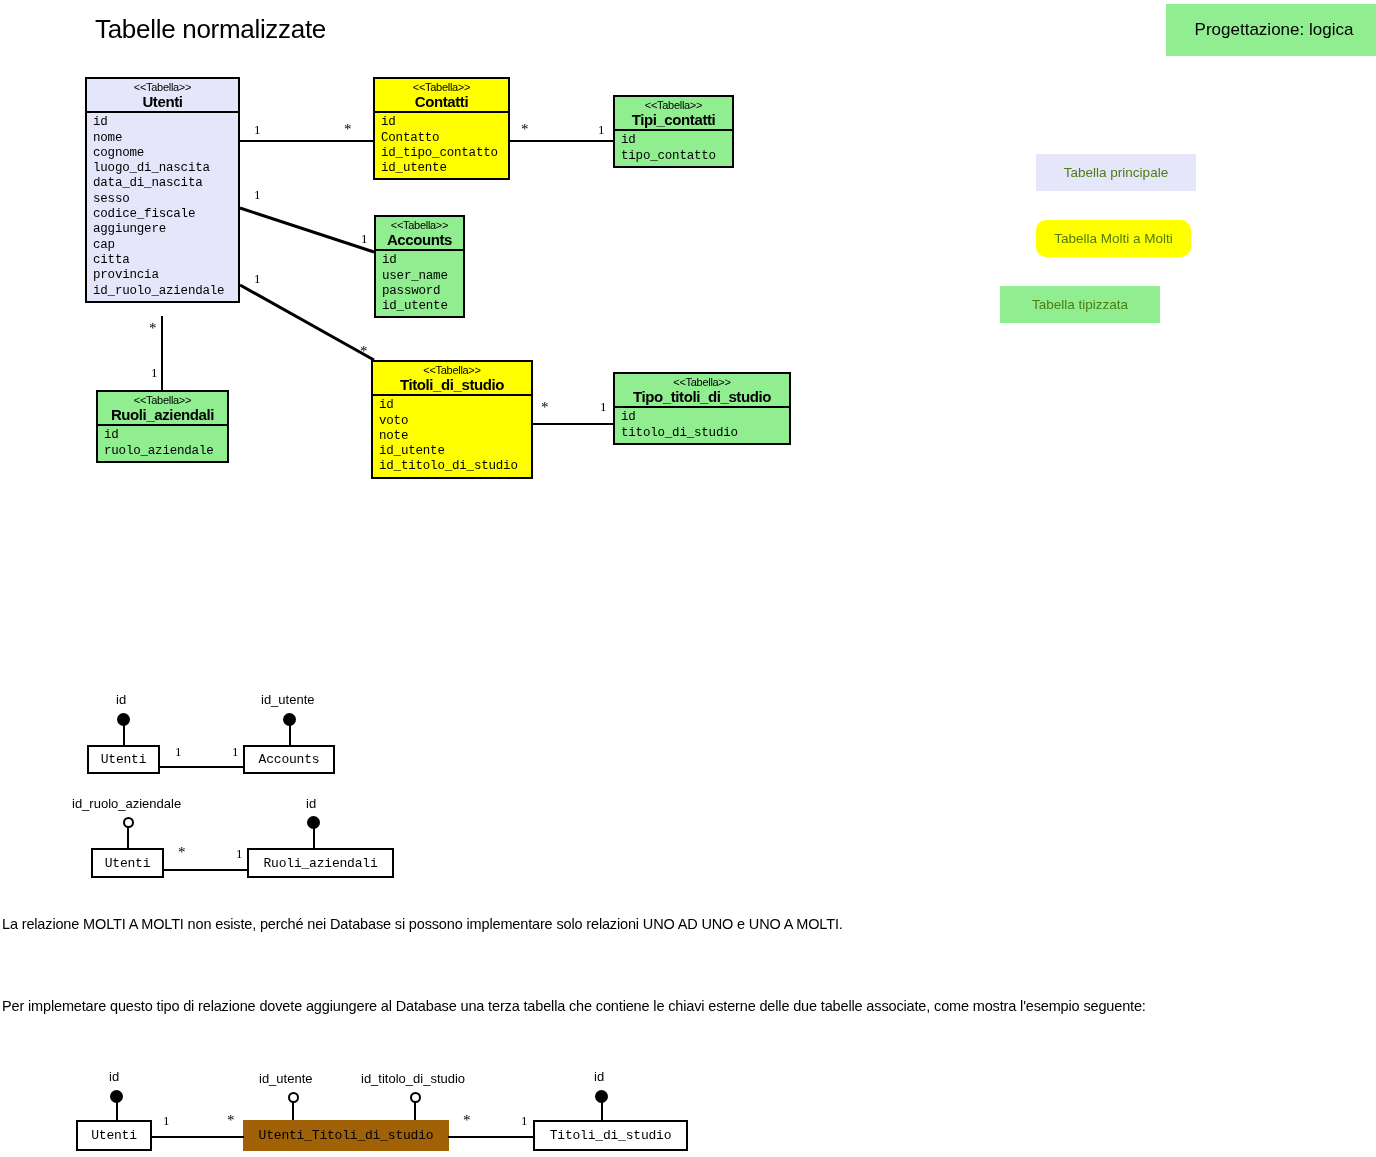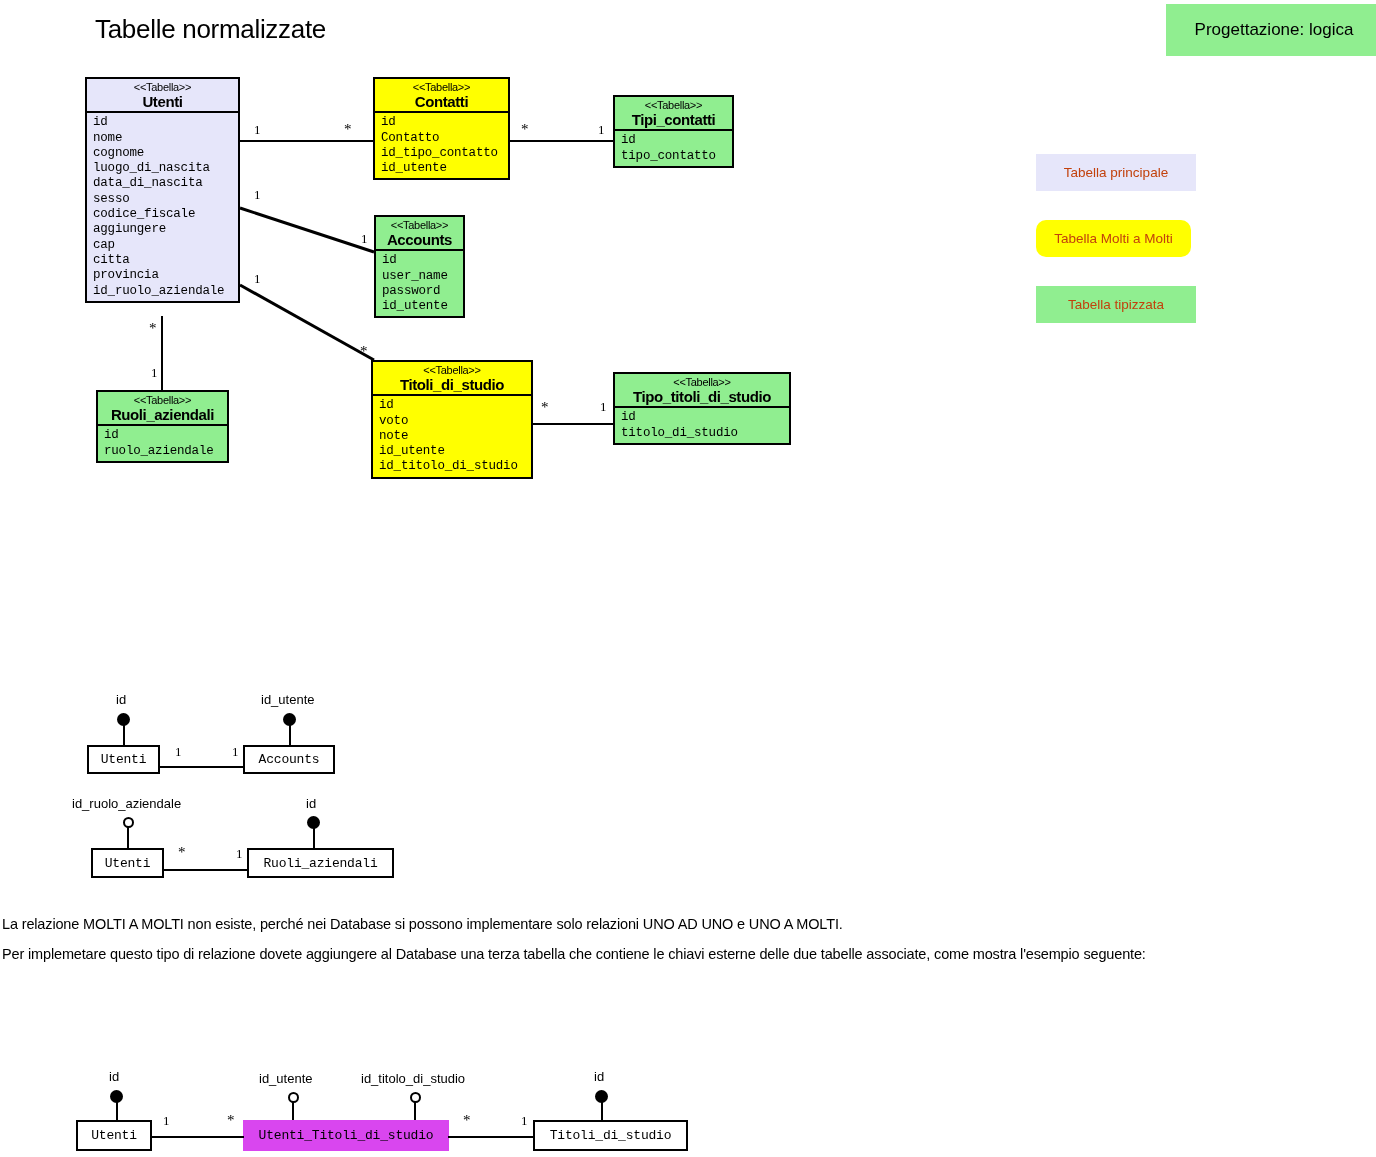--- a/index.html
+++ b/index.html
@@ -46,21 +46,21 @@
     letter-spacing:-0.2px;
   }
   .c-main{background:#e6e6fa;}
   .c-mm{background:#ffff00;}
   .c-typed{background:#90ee90;}
 
   
   .legend{
     position:absolute;
     display:flex;align-items:center;justify-content:center;
-    font-size:13.5px;color:#c2410c;
+    font-size:13.5px;color:#4d7c0f;
   }
   .banner{
     position:absolute;
     background:#90ee90;
     display:flex;align-items:center;justify-content:center;
     font-size:17px;color:#000;
   }
 
   
   .ln{position:absolute;background:#000;}
@@ -84,21 +84,21 @@
     position:absolute;
     border:2px solid #000;
     background:#fff;
     box-sizing:border-box;
     display:flex;align-items:center;justify-content:center;
     font-family:"Liberation Mono","DejaVu Sans Mono",monospace;
     font-size:13px;
     letter-spacing:-0.2px;
     white-space:nowrap;
   }
-  .rbox.orange{background:#d946ef;border:none;}
+  .rbox.orange{background:#a16207;border:none;}
   .keylbl{
     position:absolute;
     font-size:13px;color:#000;white-space:nowrap;
     font-family:"Liberation Sans",sans-serif;
   }
   .dotfill{
     position:absolute;width:13px;height:13px;border-radius:50%;
     background:#000;
   }
   .dothollow{
@@ -125,21 +125,21 @@
 </style>
 </head>
 <body>
 
 <div class="title" style="left:95px;top:14px;">Tabelle normalizzate</div>
 
 <div class="banner" style="left:1122px;top:4px;width:216px;height:52px;margin-left:44px;">Progettazione: logica</div>
 
 <div class="legend" style="left:1036px;top:154px;width:160px;height:37px;background:#e6e6fa;">Tabella principale</div>
 <div class="legend" style="left:1036px;top:220px;width:155px;height:37px;background:#ffff00;border-radius:10px;">Tabella Molti a Molti</div>
-<div class="legend" style="left:1036px;top:286px;width:160px;height:37px;background:#90ee90;">Tabella tipizzata</div>
+<div class="legend" style="left:1000px;top:286px;width:160px;height:37px;background:#90ee90;">Tabella tipizzata</div>
 
 <div class="ln lh" style="left:239px;top:140px;width:134px;"></div>
 <div class="card" style="left:254px;top:123px;">1</div>
 <div class="star" style="left:344px;top:122px;">*</div>
 
 <div class="ln lh" style="left:509px;top:140px;width:104px;"></div>
 <div class="star" style="left:521px;top:122px;">*</div>
 <div class="card" style="left:598px;top:123px;">1</div>
 
 <svg class="diag" style="left:0;top:0;width:1376px;height:520px;">
@@ -276,21 +276,21 @@
 <div class="dotfill" style="left:307px;top:816px;"></div>
 <div class="ln lv" style="left:313px;top:825px;height:24px;"></div>
 
 <div class="rbox" style="left:91px;top:848px;width:73px;height:30px;">Utenti</div>
 <div class="rbox" style="left:247px;top:848px;width:147px;height:30px;">Ruoli_aziendali</div>
 <div class="ln lh" style="left:163px;top:869px;width:85px;"></div>
 <div class="star" style="left:178px;top:845px;">*</div>
 <div class="card" style="left:236px;top:847px;">1</div>
 
 <div class="para" style="left:2px;top:912px;width:1340px;">La relazione MOLTI A MOLTI non esiste, perché nei Database si possono implementare solo relazioni UNO AD UNO e UNO A MOLTI.</div>
-<div class="para" style="left:2px;top:942px;width:1230px;">Per implemetare questo tipo di relazione dovete aggiungere al Database una terza tabella che contiene le chiavi esterne delle due tabelle associate, come mostra l'esempio seguente:</div>
+<div class="para" style="left:2px;top:994px;width:1230px;">Per implemetare questo tipo di relazione dovete aggiungere al Database una terza tabella che contiene le chiavi esterne delle due tabelle associate, come mostra l'esempio seguente:</div>
 
 <div class="keylbl" style="left:109px;top:1069px;">id</div>
 <div class="dotfill" style="left:110px;top:1090px;"></div>
 <div class="ln lv" style="left:116px;top:1099px;height:22px;"></div>
 
 <div class="keylbl" style="left:259px;top:1071px;">id_utente</div>
 <div class="dothollow" style="left:288px;top:1092px;"></div>
 <div class="ln lv" style="left:292px;top:1101px;height:20px;"></div>
 
 <div class="keylbl" style="left:361px;top:1071px;">id_titolo_di_studio</div>

